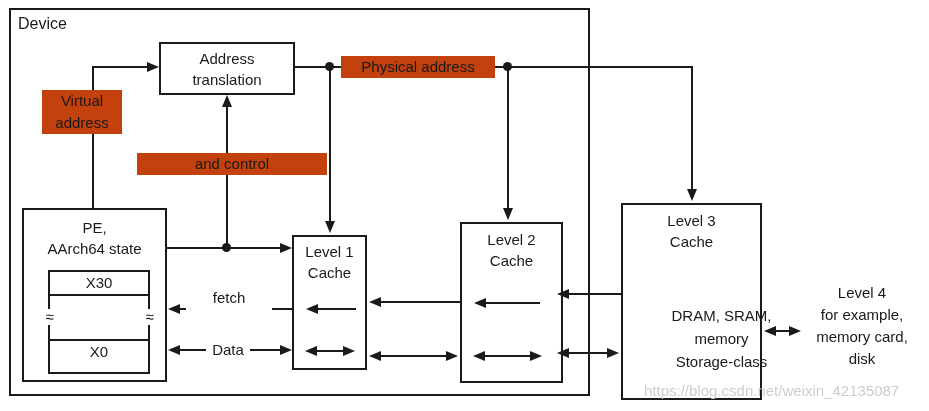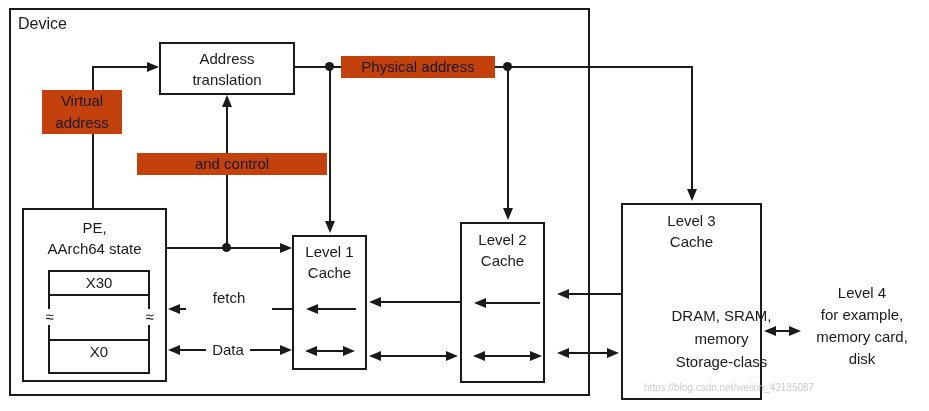--- a/index.html
+++ b/index.html
@@ -14,21 +14,21 @@
   .hline{position:absolute;height:2px;background:#1a1a1a;}
   .vline{position:absolute;width:2px;background:#1a1a1a;}
   .arr{position:absolute;width:0;height:0;}
   .arr.r{border-left:12px solid #1a1a1a;border-top:5px solid transparent;border-bottom:5px solid transparent;}
   .arr.l{border-right:12px solid #1a1a1a;border-top:5px solid transparent;border-bottom:5px solid transparent;}
   .arr.u{border-bottom:12px solid #1a1a1a;border-left:5px solid transparent;border-right:5px solid transparent;}
   .arr.d{border-top:12px solid #1a1a1a;border-left:5px solid transparent;border-right:5px solid transparent;}
   .dot{position:absolute;width:9px;height:9px;border-radius:50%;background:#1a1a1a;}
   .regrow{box-sizing:border-box;text-align:center;font-size:15px;line-height:22px;}
   .breakmark{position:absolute;width:15px;height:16px;background:#ffffff;font-size:15px;line-height:15px;text-align:center;z-index:3;}
-  .watermark{position:absolute;left:644px;top:382px;width:285px;font-size:10px;color:#cdcdcd;white-space:nowrap;z-index:6;}
+  .watermark{position:absolute;left:644px;top:382px;width:285px;font-size:15px;color:#cdcdcd;white-space:nowrap;z-index:6;}
 </style>
 </head>
 <body>
 
 <div id="canvas">
 
   <div class="box" style="left:9px;top:8px;width:581px;height:388px;"></div>
   <div class="lbl" style="left:18px;top:13px;font-size:16px;">Device</div>
 
   <div class="box" style="left:159px;top:42px;width:136px;height:53px;padding-top:4px;">
@@ -47,21 +47,21 @@
     <div class="regrow" style="height:21px;">X0</div>
   </div>
   <div class="breakmark" style="left:42px;top:309px;">≈</div>
   <div class="breakmark" style="left:142px;top:309px;">≈</div>
 
   <div class="box" style="left:292px;top:235px;width:75px;height:135px;padding-top:4px;z-index:2;">
     <div class="title">Level 1</div>
     <div class="title">Cache</div>
   </div>
 
-  <div class="box" style="left:460px;top:222px;width:85px;height:161px;padding-top:5px;z-index:2;">
+  <div class="box" style="left:460px;top:222px;width:103px;height:161px;padding-top:5px;z-index:2;">
     <div class="title">Level 2</div>
     <div class="title">Cache</div>
   </div>
 
   <div class="box" style="left:621px;top:203px;width:141px;height:197px;padding-top:5px;z-index:2;">
     <div class="title">Level 3</div>
     <div class="title">Cache</div>
     <div style="position:absolute;left:10px;top:99px;width:100%;margin-left:20px;">
       <div class="title" style="line-height:23px;">DRAM, SRAM,</div>
       <div class="title" style="line-height:23px;">memory</div>

